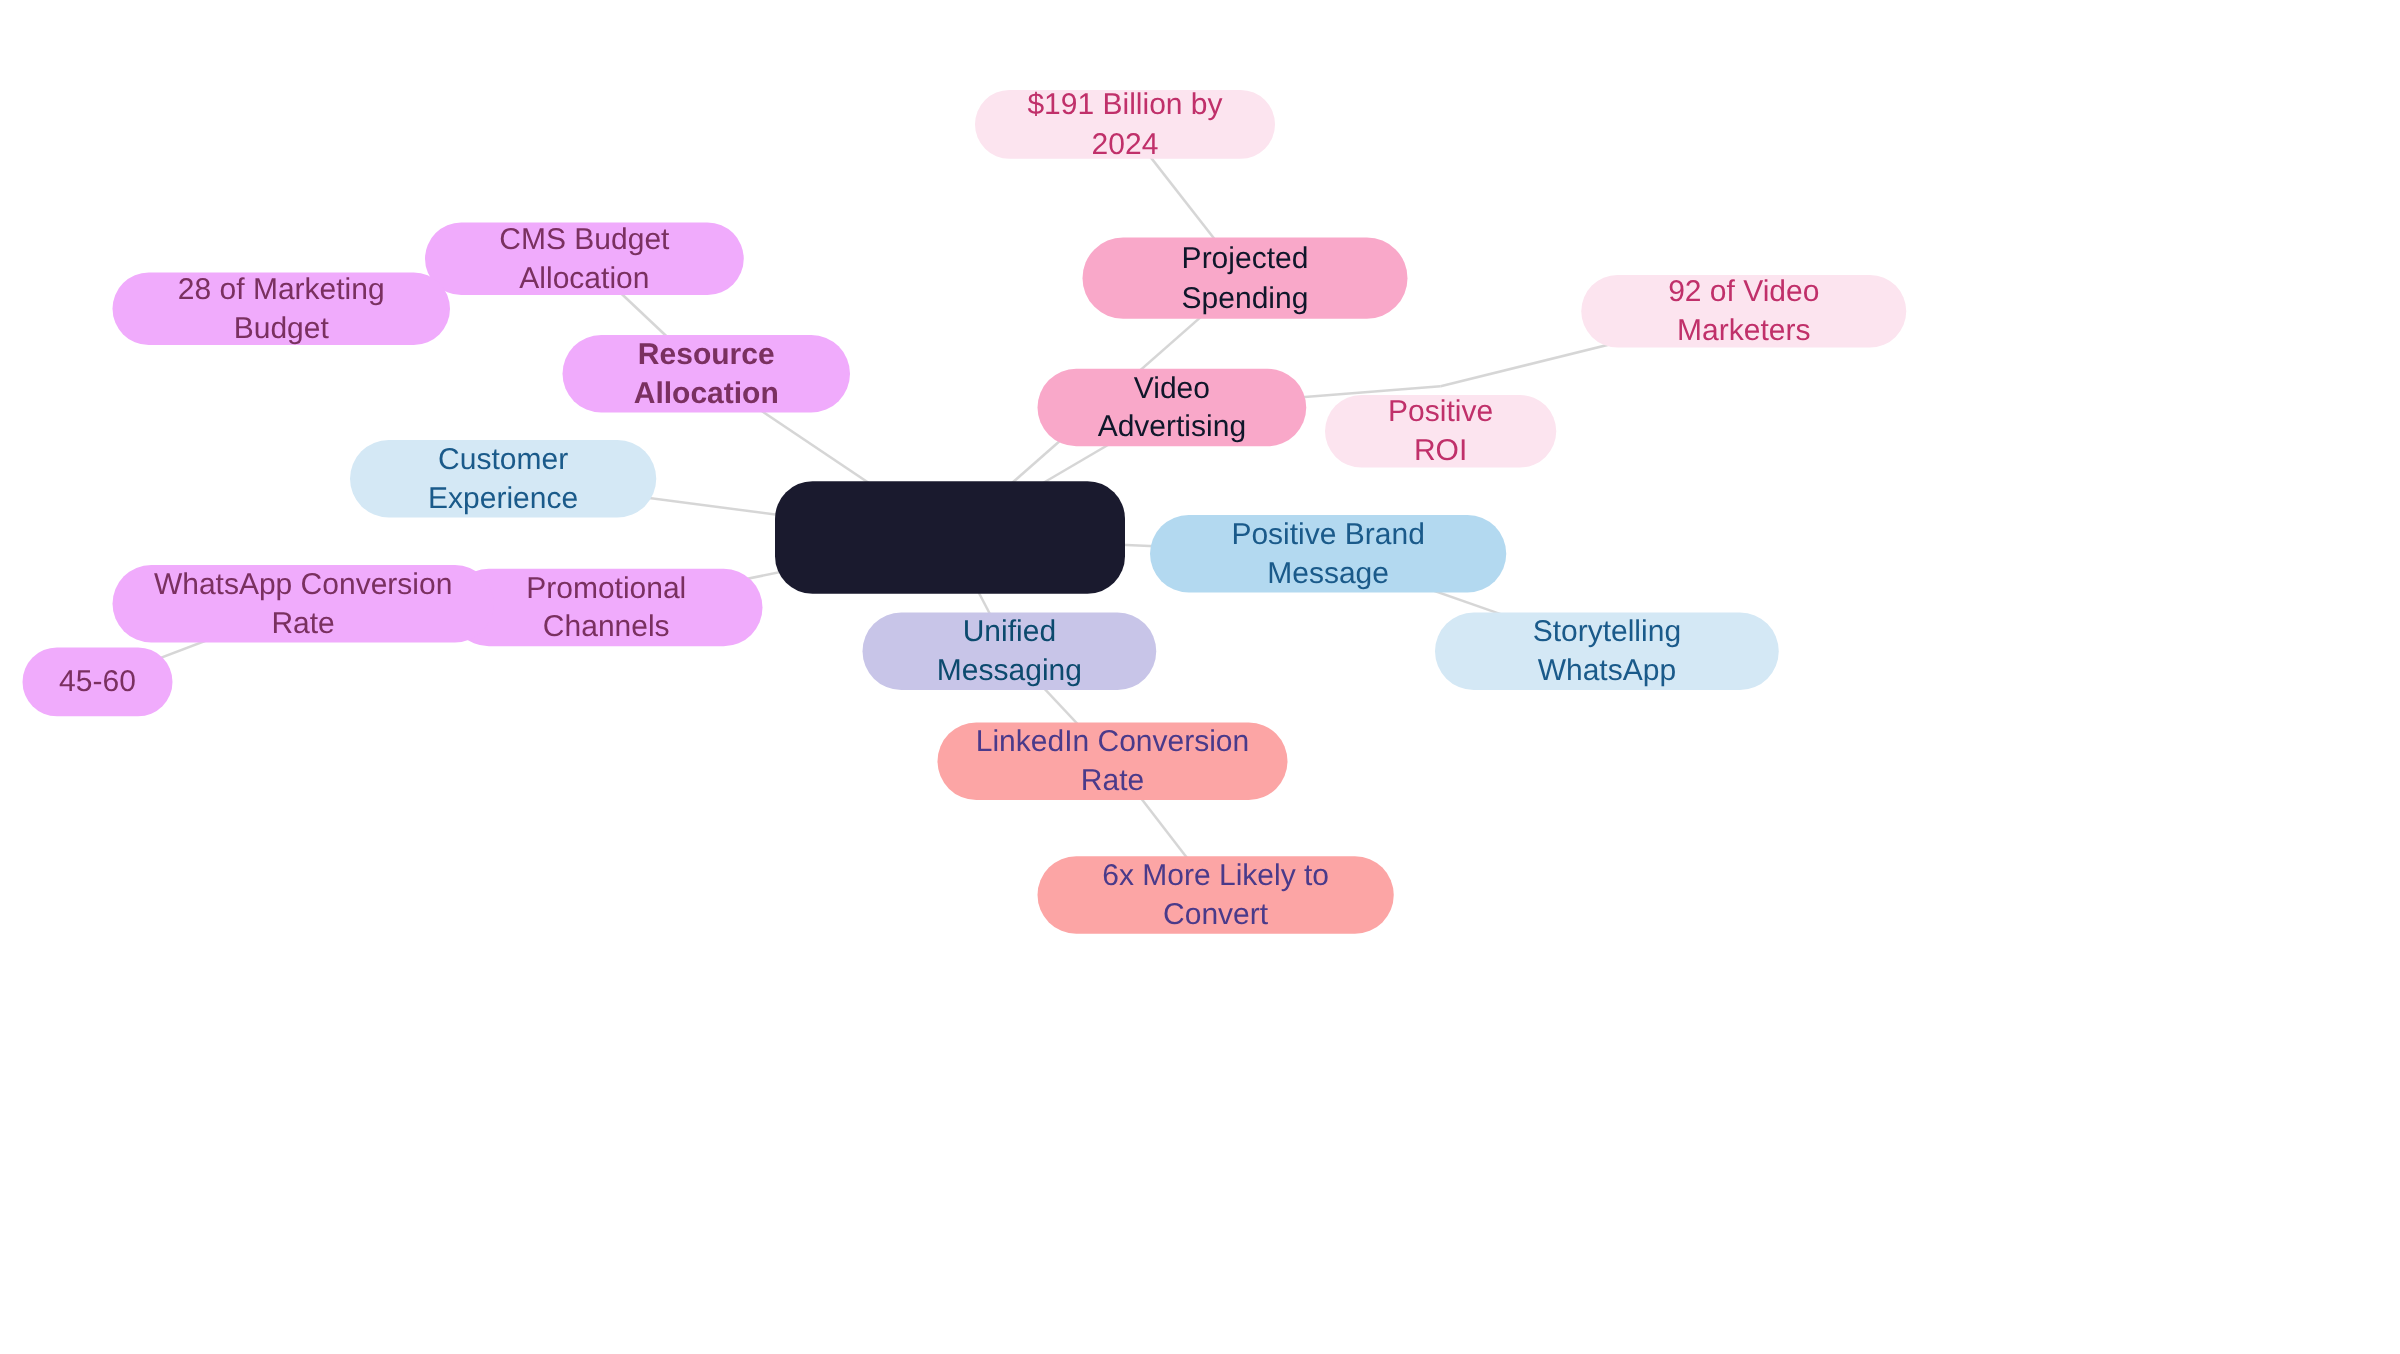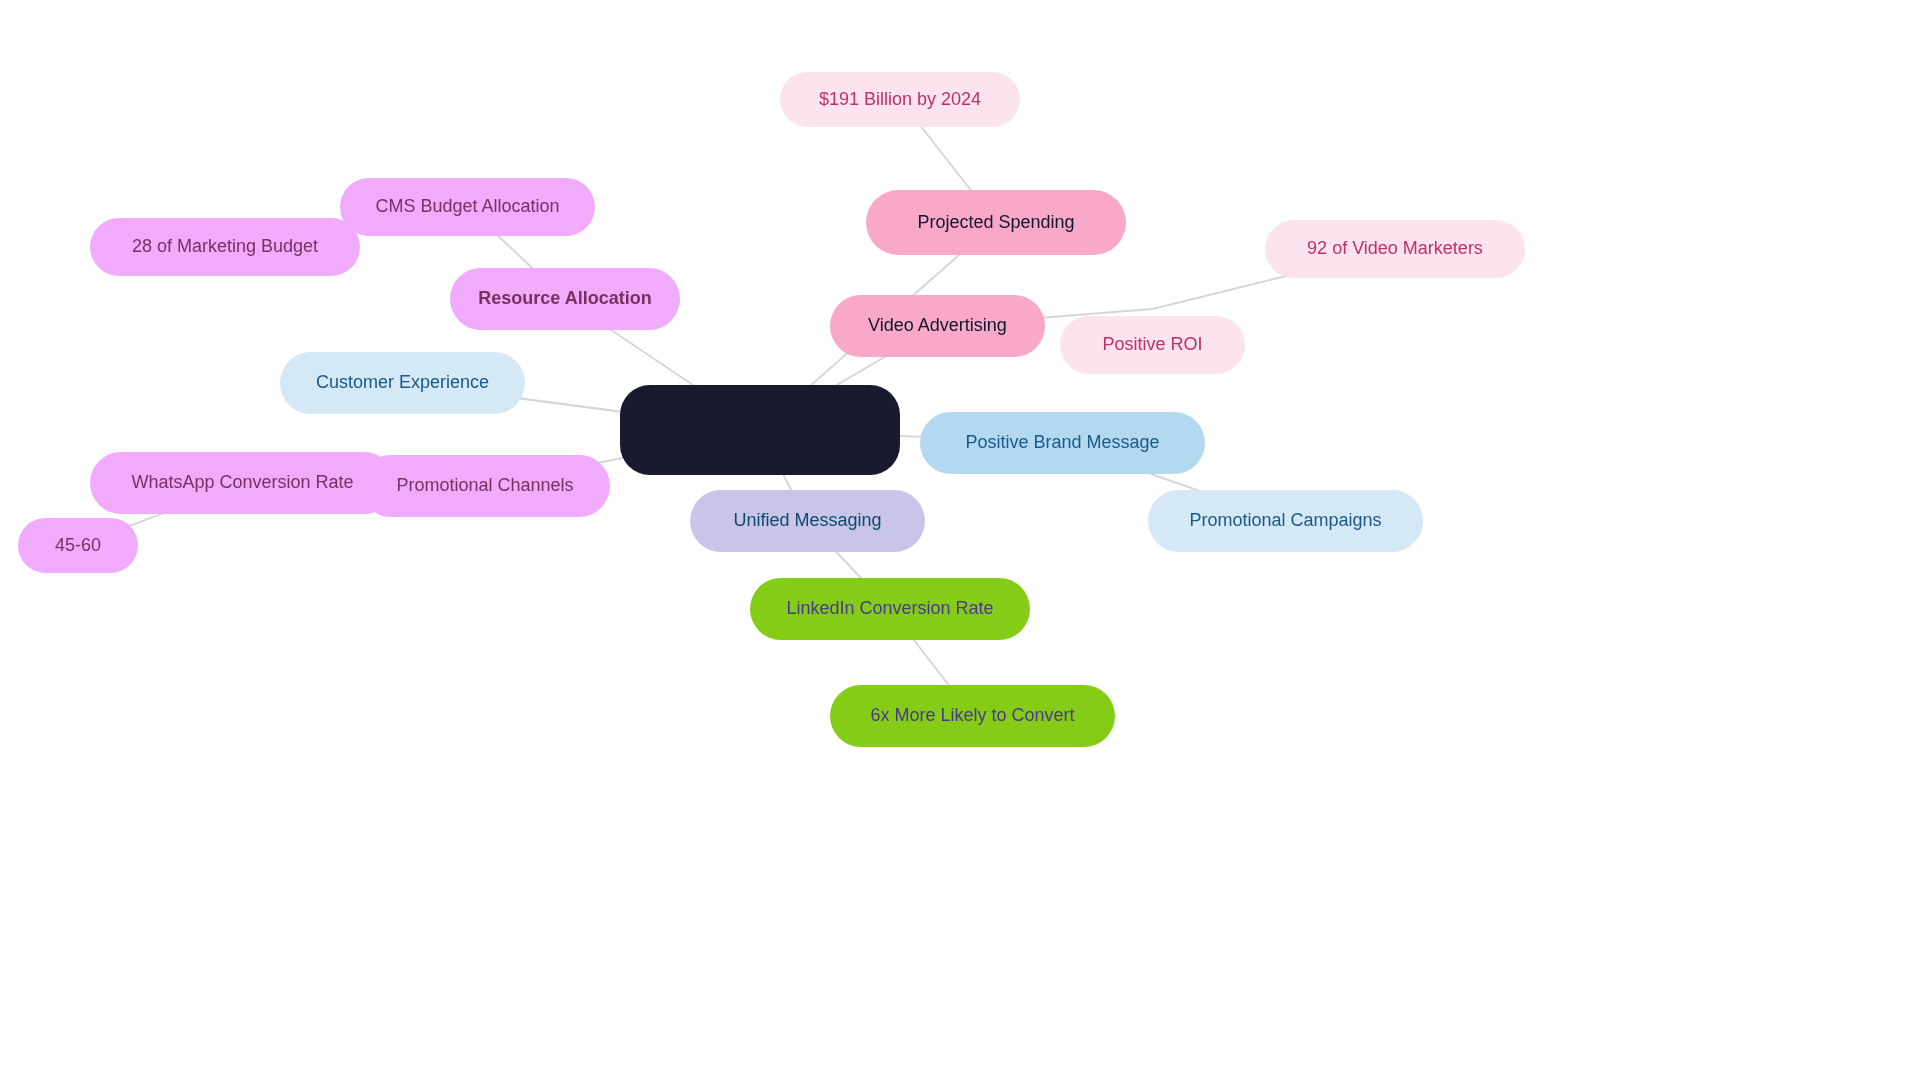--- a/index.html
+++ b/index.html
@@ -21,21 +21,21 @@
     }
     .node {
       position: absolute;
       border-radius: 50px;
       display: flex;
       align-items: center;
       justify-content: center;
       text-align: center;
       z-index: 1;
       padding: 14px 28px;
-      font-size: 18px;
+      font-size: 24px;
       font-weight: 500;
       line-height: 1.3;
     }
     .node-center {
       background: #1a1a2e;
       color: #ffffff;
       font-size: 24px;
       font-weight: 600;
       border-radius: 30px;
       width: 280px;
@@ -56,21 +56,21 @@
     }
     .node-blue-light {
       background: #d4e8f5;
       color: #1a5a8a;
     }
     .node-purple {
       background: #c8c5e8;
       color: #0c4a6e;
     }
     .node-purple-light {
-      background: #84cc16;
+      background: #fca5a5;
       color: #4a3a8a;
     }
     .node-mauve {
       background: #f0abfc;
       color: #7a3060;
     }
   </style>
 </head>
 <body>
 
@@ -102,16 +102,16 @@
 <div class="node node-pink-light" style="left: 1060px; top: 276px; width: 185px; height: 58px; margin-top: 40px;">Positive ROI</div>
 <div class="node node-pink-light" style="left: 1265px; top: 220px; width: 260px; height: 58px;">92 of Video Marketers</div>
 <div class="node node-mauve" style="left: 450px; top: 268px; width: 230px; height: 62px; font-weight: bold;">Resource Allocation</div>
 <div class="node node-mauve" style="left: 340px; top: 178px; width: 255px; height: 58px;">CMS Budget Allocation</div>
 <div class="node node-mauve" style="left: 90px; top: 218px; width: 270px; height: 58px;">28 of Marketing Budget</div>
 <div class="node node-blue-light" style="left: 280px; top: 352px; width: 245px; height: 62px;">Customer Experience</div>
 <div class="node node-mauve" style="left: 360px; top: 455px; width: 250px; height: 62px;">Promotional Channels</div>
 <div class="node node-mauve" style="left: 90px; top: 452px; width: 305px; height: 62px;">WhatsApp Conversion Rate</div>
 <div class="node node-mauve" style="left: 18px; top: 518px; width: 120px; height: 55px;">45-60</div>
 <div class="node node-blue" style="left: 920px; top: 412px; width: 285px; height: 62px;">Positive Brand Message</div>
-<div class="node node-blue-light" style="left: 1148px; top: 490px; width: 275px; height: 62px;">Promotional Campaigns</div>
+<div class="node node-blue-light" style="left: 1148px; top: 490px; width: 275px; height: 62px;">Storytelling WhatsApp</div>
 <div class="node node-purple" style="left: 690px; top: 490px; width: 235px; height: 62px;">Unified Messaging</div>
 <div class="node node-purple-light" style="left: 750px; top: 578px; width: 280px; height: 62px;">LinkedIn Conversion Rate</div>
 <div class="node node-purple-light" style="left: 830px; top: 685px; width: 285px; height: 62px;">6x More Likely to Convert</div>
 
 </body></html>

